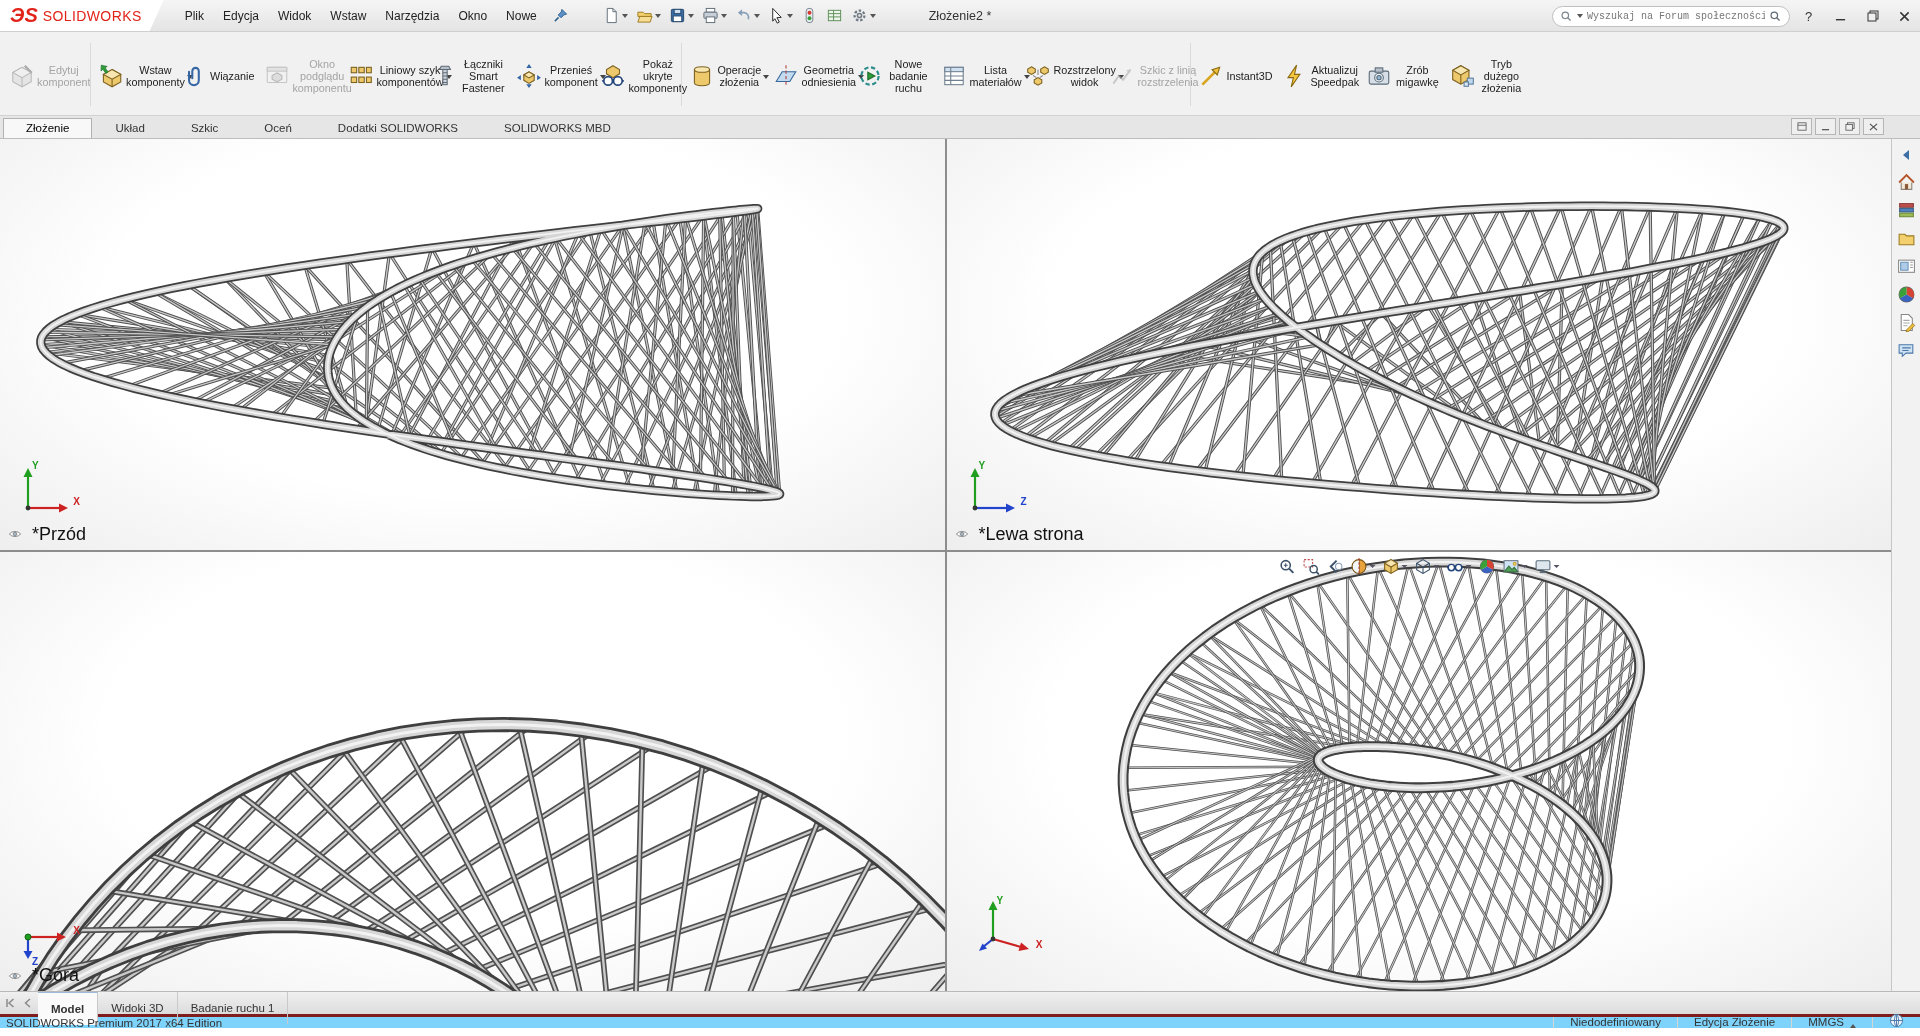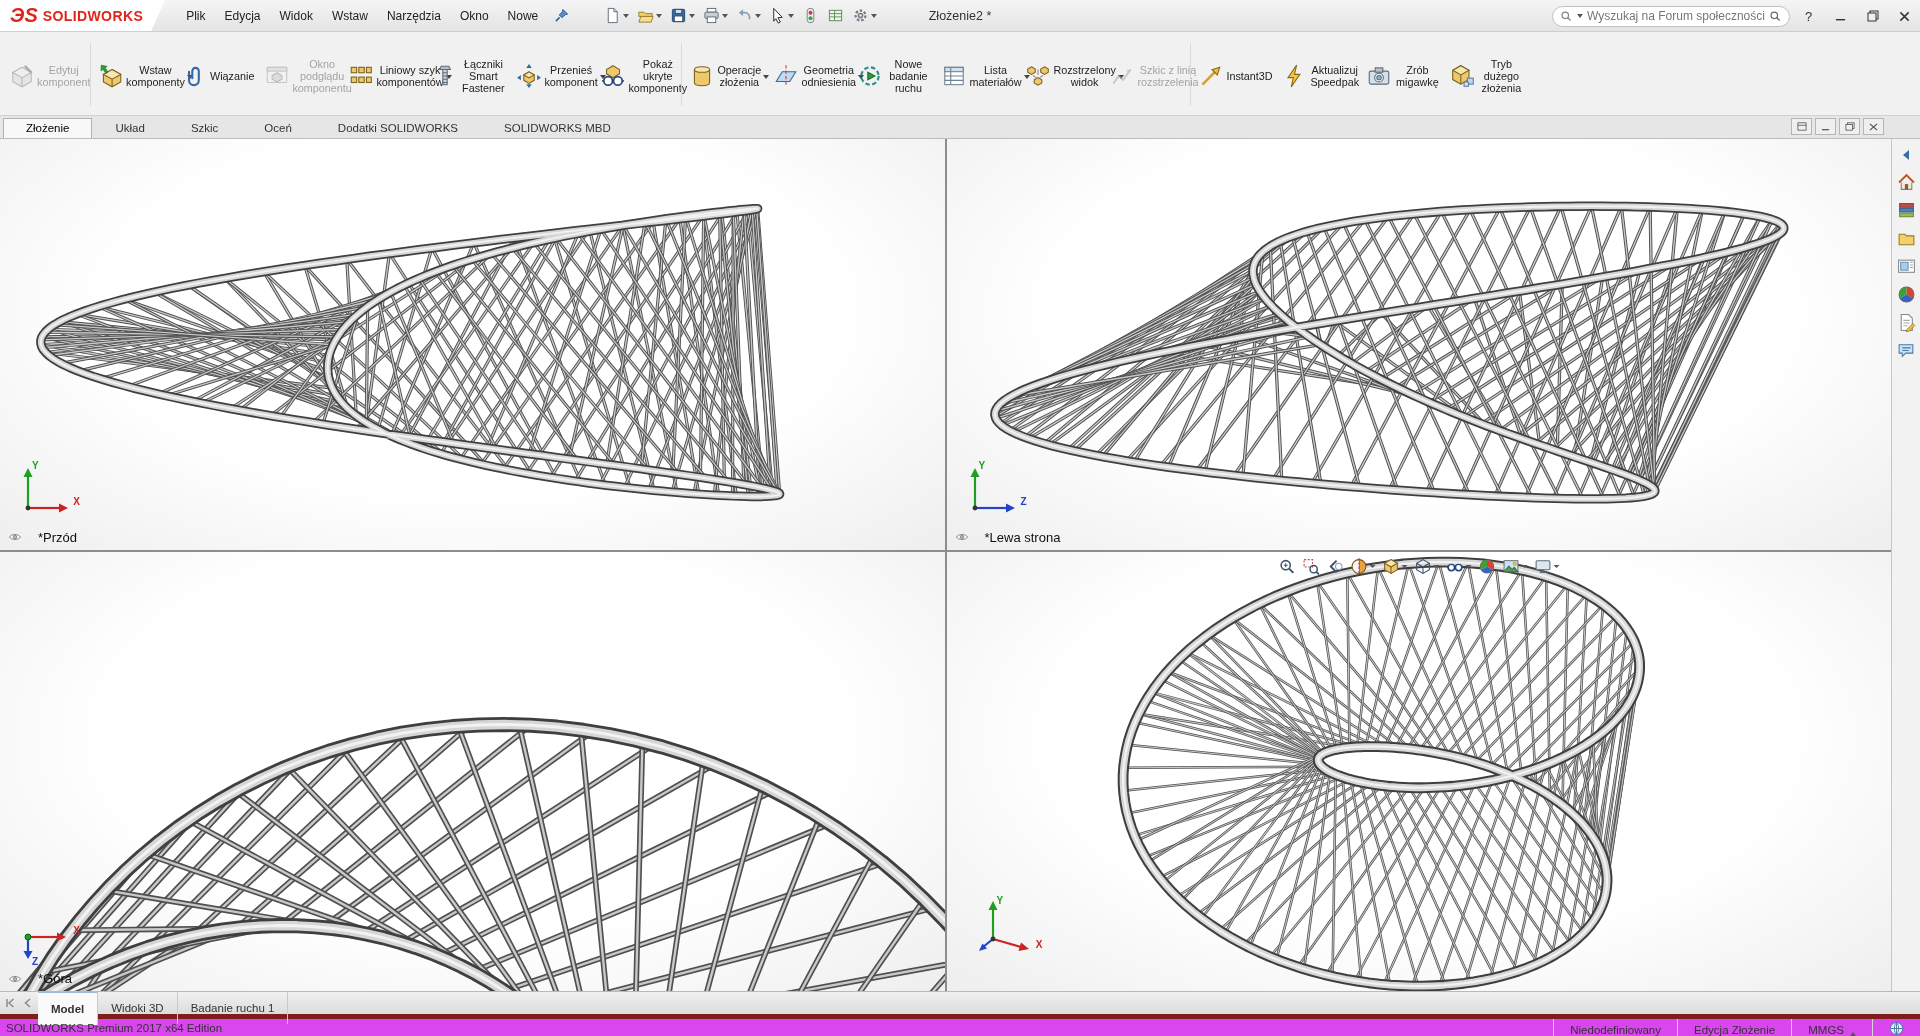--- a/index.html
+++ b/index.html
@@ -2,31 +2,31 @@
 <html><head>
 <meta charset="utf-8">
 <style>
 *{margin:0;padding:0;box-sizing:border-box}
 html,body{width:1920px;height:1036px;overflow:hidden;font-family:"Liberation Sans",sans-serif;background:#fff;color:#222}
 svg{display:block}
 
 #titlebar{height:32px;background:linear-gradient(#f5f5f5,#e4e4e4);border-bottom:1px solid #cfcfcf;display:flex;align-items:center;position:relative}
 .logo{height:100%;background:#fff;display:flex;align-items:center;padding:0 22px 0 10px;clip-path:polygon(0 0,100% 0,calc(100% - 14px) 100%,0 100%);gap:5px}
 .logo-mark{font-weight:bold;font-style:italic;color:#e2231a;font-size:20px}
-.logo-text{font-weight:bold;color:#e2231a;font-size:14px;letter-spacing:.4px}
+.logo-text{font-weight:normal;color:#e2231a;font-size:14px;letter-spacing:.4px}
 .menus{display:flex;align-items:center;margin-left:12px;gap:1px}
 .menu{padding:4px 9px;font-size:12px;color:#222}
 .pin{margin:0 2px 0 6px}
 .qat{display:flex;align-items:center;margin-left:30px;gap:2px}
 .qbtn{display:flex;align-items:center;gap:2px;padding:2px 3px;border-radius:2px}
 .caret{width:0;height:0;border-left:3.5px solid transparent;border-right:3.5px solid transparent;border-top:4px solid #555}
 .doc-title{position:absolute;left:50%;transform:translateX(-50%);font-size:12.5px;color:#333}
 .tb-right{position:absolute;right:2px;top:0;height:32px;display:flex;align-items:center;gap:5px}
 .search{display:flex;align-items:center;background:#fff;border:1px solid #c0c0c0;border-radius:11px;height:21px;width:238px;padding:0 7px;gap:4px}
-.search input{border:none;outline:none;flex:1;font-size:12px;color:#555;background:transparent;font-family:Liberation Sans, sans-serif}
+.search input{border:none;outline:none;flex:1;font-size:10px;color:#555;background:transparent;font-family:Liberation Mono, monospace}
 .search input::placeholder{color:#777}
 .wbtn{width:27px;height:24px;display:flex;align-items:center;justify-content:center;font-size:13px;color:#333}
 
 #commandbar{height:84px;background:#f1f1f1;display:flex;align-items:stretch;padding:3px 0 1px 4px;border-bottom:1px solid #d2d2d2}
 .cbtn{display:flex;flex-direction:row;align-items:center;justify-content:flex-start;padding:4px 5px 1px;max-width:84px;min-width:54px;text-align:center;gap:2px}
 .cbtn .ic{width:26px;height:26px;flex:none}
 .clbl{font-size:10.8px;line-height:1.12;color:#222}
 .cbtn.dis .clbl{color:#a4a4a4}
 .cbtn.dis .ic{opacity:.55;filter:grayscale(1)}
 .ccaret{width:0;height:0;border-left:3.5px solid transparent;border-right:3.5px solid transparent;border-top:4px solid #444;margin-top:1px}
@@ -35,42 +35,42 @@
 #tabrow{height:23px;background:#e6e6e6;display:flex;align-items:flex-end;padding-left:3px;border-bottom:1px solid #bdbdbd;position:relative}
 .rtab{padding:3px 22px 4px;font-size:11.5px;color:#333;border:1px solid transparent;border-bottom:none}
 .rtab.active{background:#f8f8f8;border-color:#b2b2b2;color:#000}
 .docwin{position:absolute;right:36px;top:2px;display:flex;gap:3px}
 .dwbtn{width:21px;height:17px;border:1px solid #b5b5b5;background:#efefef;display:flex;align-items:center;justify-content:center}
 
 #main{display:flex;height:852px}
 #viewgrid{width:1891px;display:grid;grid-template-columns:1fr 1fr;grid-template-rows:48.2% 1fr;gap:2px;background:#8d8d8d}
 .viewport{position:relative;background:radial-gradient(ellipse at 50% 42%,#ffffff 55%,#eeeeee 100%);overflow:hidden}
 .model{position:absolute;inset:0;width:100%;height:100%}
-.vlabel{position:absolute;left:8px;bottom:5px;display:flex;align-items:center;gap:16px;font-size:13px;color:#111;z-index:3}
+.vlabel{position:absolute;left:8px;bottom:5px;display:flex;align-items:center;gap:10px;font-size:18px;color:#111;z-index:3}
 .triad{position:absolute;width:64px;height:64px;z-index:2}
 .triad span{position:absolute;font-size:10px;font-weight:bold}
 .tY{left:18px;top:2px;color:#1f9e1f}
 .tX{right:-2px;top:38px;color:#cc2222}
 .tZ{right:-2px;top:38px;color:#2244cc}
 .tZd{left:18px;bottom:-2px;color:#2244cc}
 #vp-front .triad,#vp-left .triad{left:14px;bottom:28px}
 #vp-top .triad{left:14px;bottom:26px}
 #vp-iso .triad{left:30px;bottom:34px}
 .headsup{position:absolute;top:3px;left:50%;transform:translateX(-50%);display:flex;align-items:center;gap:3px;z-index:4;padding:2px 4px}
 .hbtn{display:flex;align-items:center;gap:2px;padding:1px 2px}
 .hcaret{width:0;height:0;border-left:3px solid transparent;border-right:3px solid transparent;border-top:3.5px solid #556}
 #taskpane{width:29px;background:#f2f2f2;border-left:1px solid #c6c6c6;display:flex;flex-direction:column;align-items:center;padding-top:5px;gap:7px}
 .tpbtn{width:22px;height:21px;display:flex;align-items:center;justify-content:center}
 .tp-collapse{width:0;height:0;border-top:5px solid transparent;border-bottom:5px solid transparent;border-right:6px solid #3b6ea5}
 
 #bottombar{height:23px;background:linear-gradient(#f0f0f0,#dcdcdc);border-top:1px solid #b9b9b9;display:flex;align-items:stretch}
 .navarrows{display:flex;align-items:center;padding:0 5px;gap:4px}
 .dtab{padding:16px 13px;font-size:11.5px;color:#333;border-right:1px solid #c9c9c9;display:flex;align-items:center}
 .dtab.active{background:#fafafa;font-weight:bold;border-top:1px solid #9dbbd8}
-#statusbar{height:22px;background:#d946ef;border-top:5px solid #7f1d1d;display:flex;align-items:stretch;font-size:11.5px;color:#333}
+#statusbar{height:14px;background:#7dd3fc;border-top:3px solid #7f1d1d;display:flex;align-items:stretch;font-size:11.5px;color:#333}
 #sb-left{padding-left:6px;display:flex;align-items:center}
 #sb-spacer{flex:1}
 .sb-cell{padding:0 16px;border-left:1px solid #d5d5d5;display:flex;align-items:flex-end;gap:6px}
 .upcaret{width:0;height:0;border-left:3.5px solid transparent;border-right:3.5px solid transparent;border-bottom:4px solid #555}
 </style>
 </head>
 <body>
 
 <div id="titlebar">
   <div class="logo">

